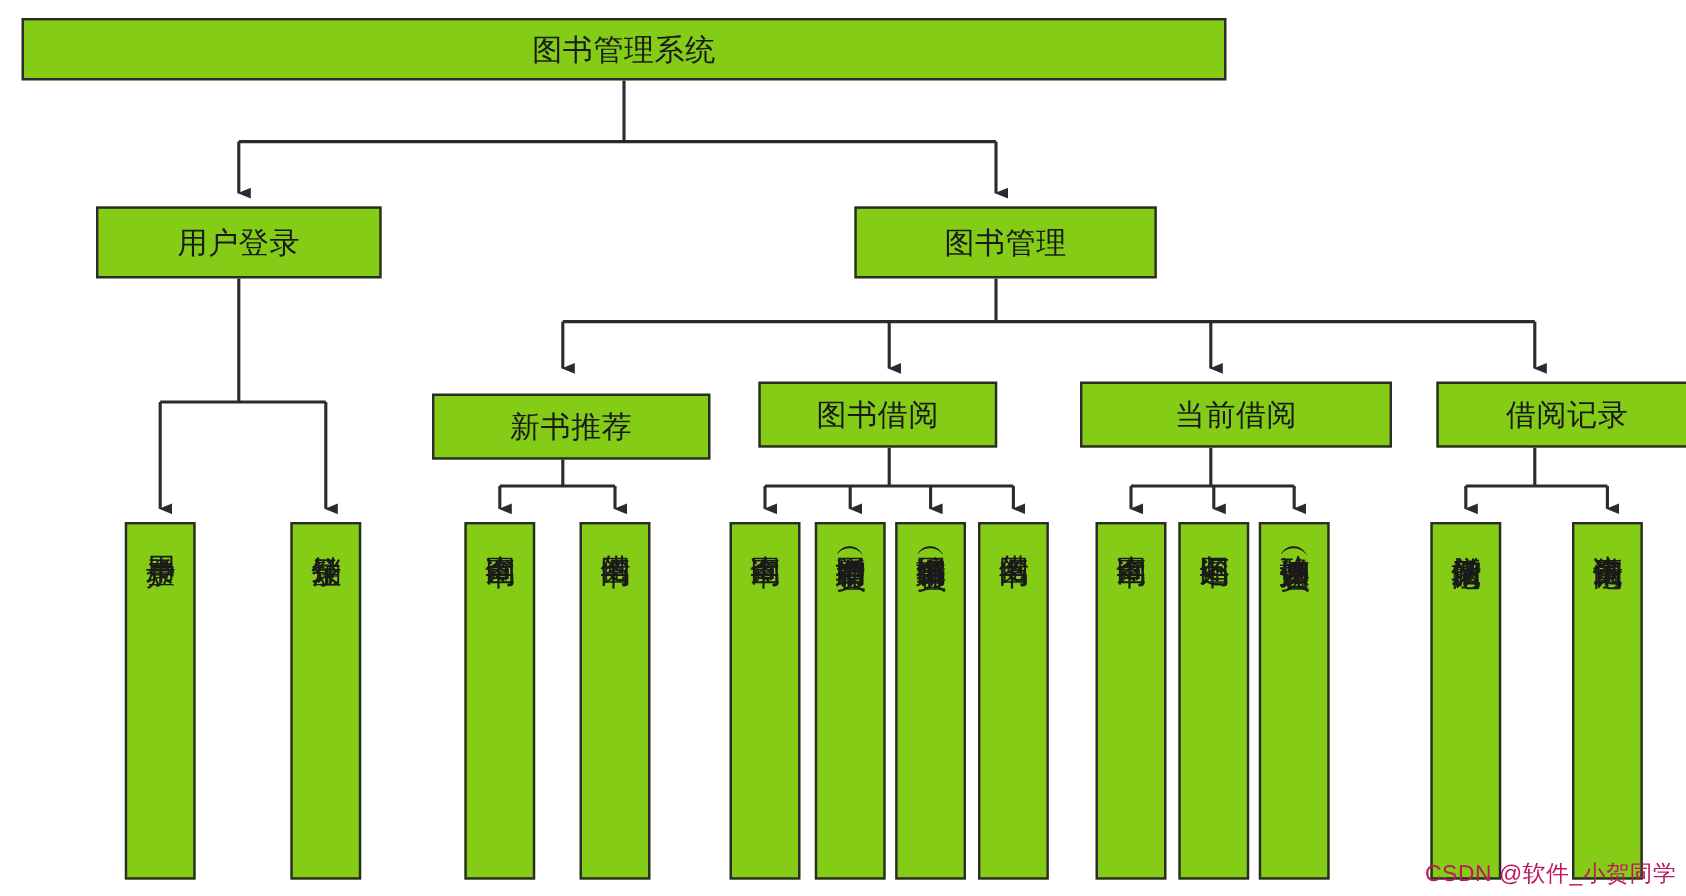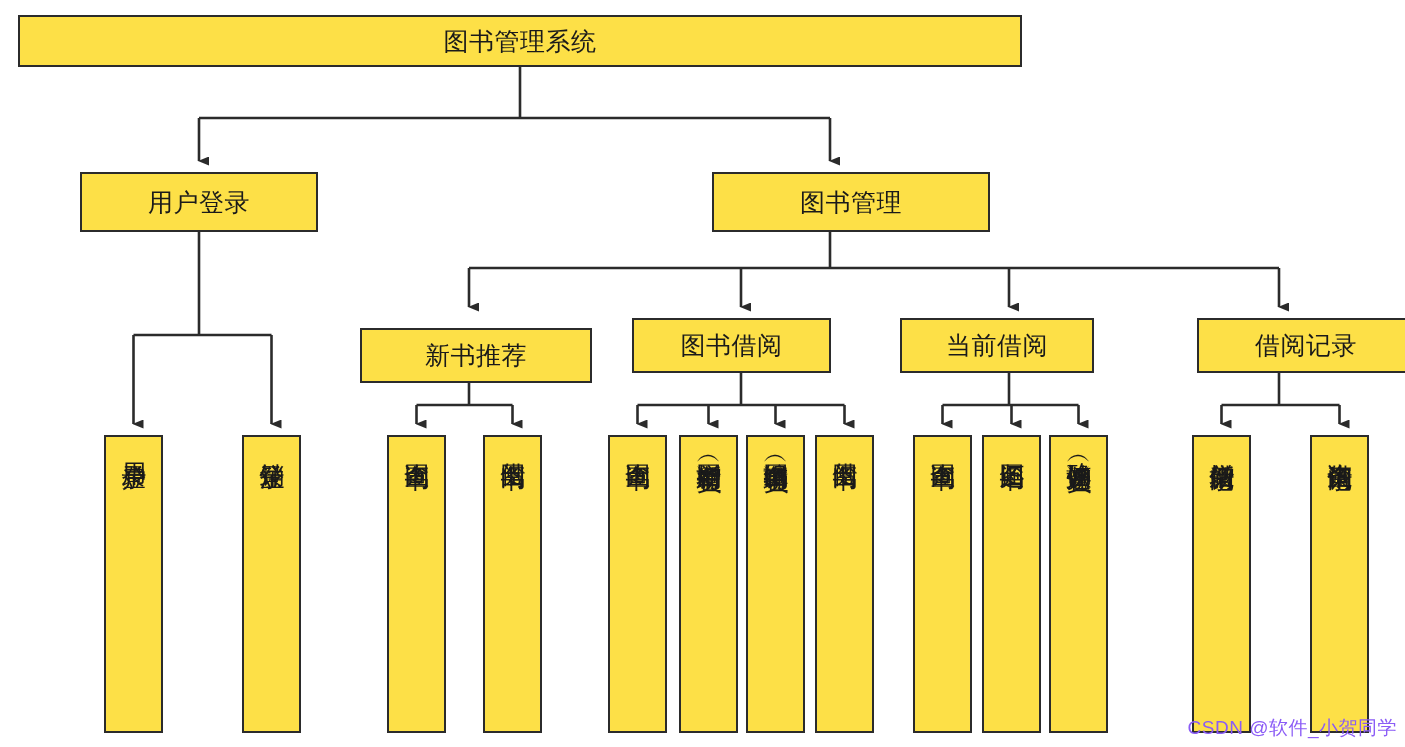--- a/index.html
+++ b/index.html
@@ -22,26 +22,25 @@
     left: 0;
     top: 0;
     width: 1405px;
     height: 747px;
     pointer-events: none;
   }
   .node {
     position: absolute;
     box-sizing: border-box;
     border: 2.5px solid #2b2b2b;
-    background: #fde047;
+    background: #84cc16;
     display: flex;
     align-items: center;
     justify-content: center;
     color: #1a1a1a;
-    font-family: Liberation Serif, serif;
   }
   .node.horizontal {
     font-size: 25px;
     letter-spacing: 0.5px;
   }
   .node.vertical {
     align-items: flex-start;
     justify-content: center;
     padding-top: 6px;
   }
@@ -51,21 +50,21 @@
     font-size: 25px;
     line-height: 1.12;
     letter-spacing: 1px;
     white-space: nowrap;
   }
   .watermark {
     position: absolute;
     right: 8px;
     bottom: 6px;
     font-size: 19px;
-    color: #8b5cf6;
+    color: #be185d;
     letter-spacing: 0.5px;
     white-space: nowrap;
   }
 </style>
 </head>
 <body>
 
 <div id="canvas">
   <svg id="edges" viewBox="0 0 1405 747" xmlns="http://www.w3.org/2000/svg">
     <defs>
@@ -110,30 +109,30 @@
       </g>
   </svg>
 
   <div id="nodes-layer">
       <div class="node horizontal" style="left: 18px; top: 15px; width: 1004px; height: 52px;">
         <span>图书管理系统</span>
       </div>
       <div class="node horizontal" style="left: 80px; top: 172px; width: 238px; height: 60px;">
         <span>用户登录</span>
       </div>
-      <div class="node horizontal" style="left: 712px; top: 172px; width: 278px; height: 60px;">
+      <div class="node horizontal" style="left: 712px; top: 172px; width: 252px; height: 60px;">
         <span>图书管理</span>
       </div>
       <div class="node horizontal" style="left: 360px; top: 328px; width: 232px; height: 55px;">
         <span>新书推荐</span>
       </div>
       <div class="node horizontal" style="left: 632px; top: 318px; width: 199px; height: 55px;">
         <span>图书借阅</span>
       </div>
-      <div class="node horizontal" style="left: 900px; top: 318px; width: 194px; height: 55px;">
+      <div class="node horizontal" style="left: 900px; top: 318px; width: 260px; height: 55px;">
         <span>当前借阅</span>
       </div>
       <div class="node horizontal" style="left: 1170px; top: 318px; width: 218px; height: 55px; margin-left: 27px;">
         <span>借阅记录</span>
       </div>
       <div class="node vertical" style="left: 104px; top: 435px; width: 59px; height: 298px;">
         <span class="vlabel">用户登录</span>
       </div>
       <div class="node vertical" style="left: 242px; top: 435px; width: 59px; height: 298px;">
         <span class="vlabel">注销登录</span>

